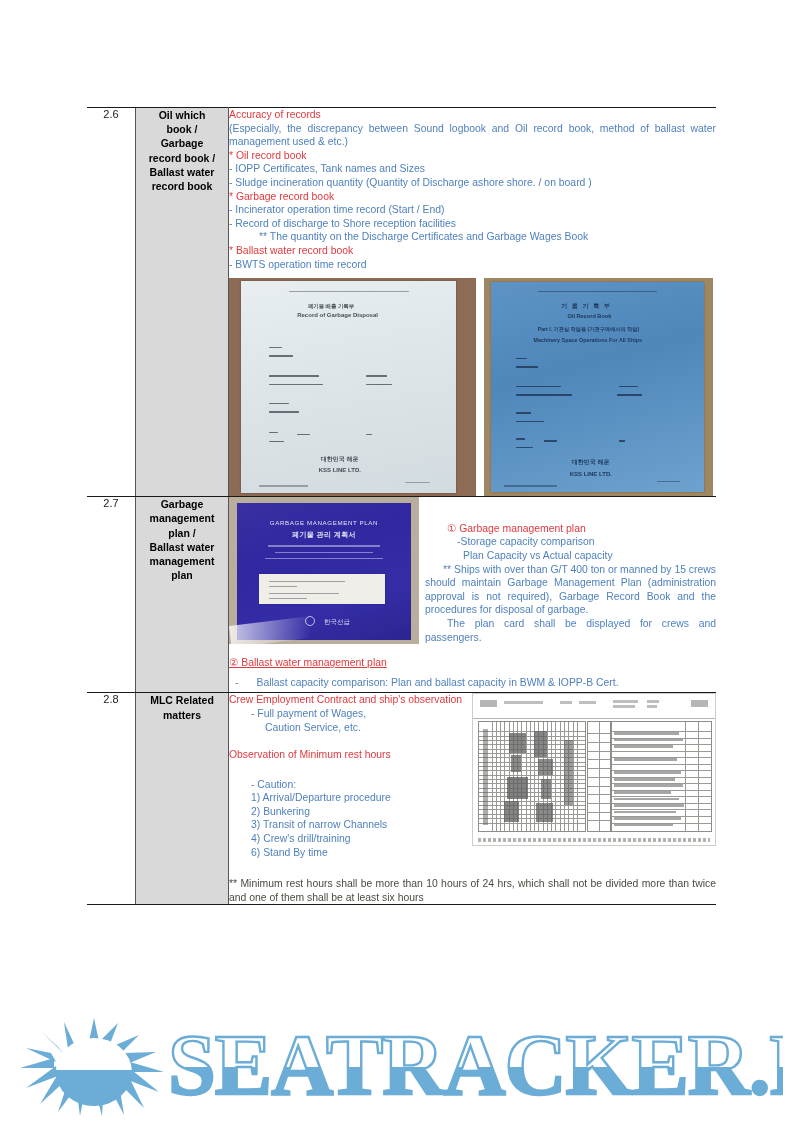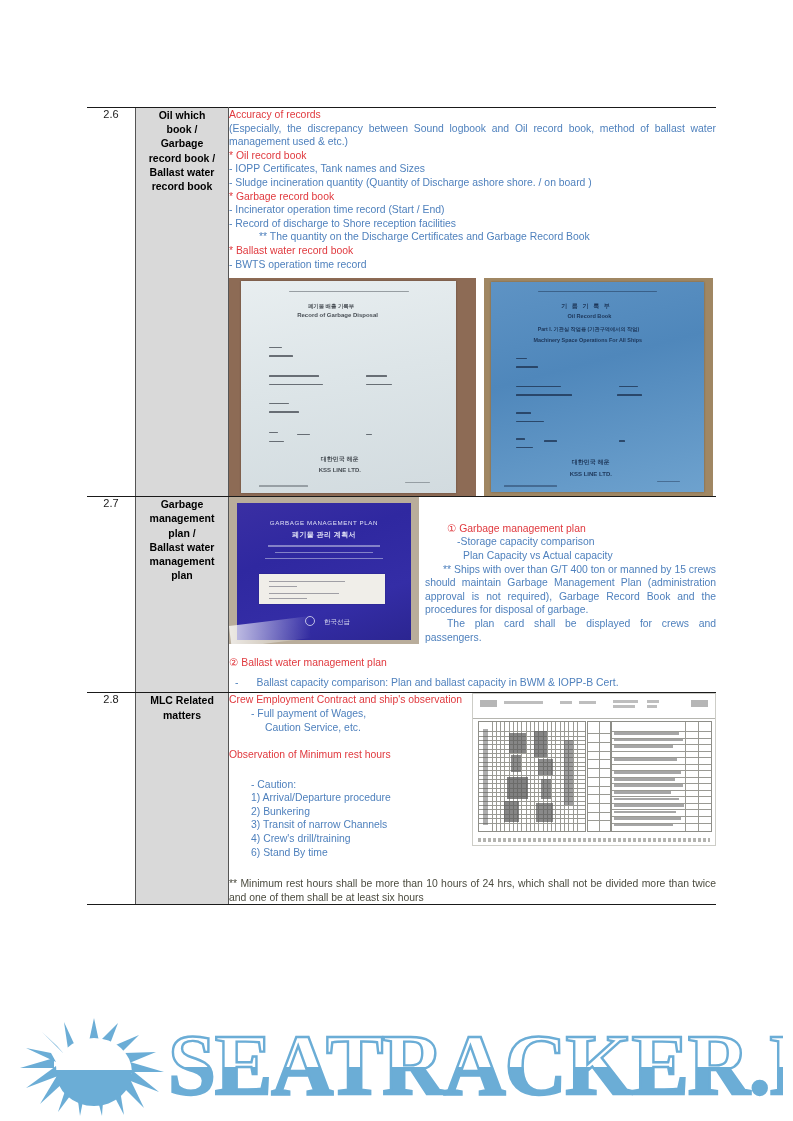--- a/index.html
+++ b/index.html
@@ -327,21 +327,21 @@
           <div class="red ln">Accuracy of records</div>
           <div class="blue just">(Especially, the discrepancy between Sound logbook and Oil record book, method of ballast water management used &amp; etc.)</div>
 
           <div class="red ln">* Oil record book</div>
           <div class="blue ln">- IOPP Certificates, Tank names and Sizes</div>
           <div class="blue ln">- Sludge incineration quantity (Quantity of Discharge ashore shore. / on board )</div>
 
           <div class="red ln">* Garbage record book</div>
           <div class="blue ln">- Incinerator operation time record (Start / End)</div>
           <div class="blue ln">- Record of discharge to Shore reception facilities</div>
-          <div class="blue ln indent1">** The quantity on the Discharge Certificates and Garbage Record Book</div>
+          <div class="blue ln indent1">** The quantity on the Discharge Certificates and Garbage Wages Book</div>
 
           <div class="red ln">* Ballast water record book</div>
           <div class="blue ln">- BWTS operation time record</div>
 
           <div class="photo-row">
 
             <div class="photo ph-garbage-rec">
               <div class="paper paper-white">
                 <div class="doc-line" style="left:22%;top:4.5%;width:56%;height:1.6px;opacity:.45;"></div>
                 <div class="doc-text" style="left:31%;top:10%;font-size:5.4px;font-weight:bold;">폐기물 배출 기록부</div>
@@ -430,21 +430,21 @@
 
             <div style="flex:1; padding-top:2px;">
               <div class="red ln" style="padding-left:22px;">① Garbage management plan</div>
               <div class="blue ln" style="padding-left:32px;">-Storage capacity comparison</div>
               <div class="blue ln" style="padding-left:38px;">Plan Capacity vs Actual capacity</div>
               <div class="blue just" style="padding-left:0; text-indent:18px;">** Ships with over than G/T 400 ton or manned by 15 crews should maintain Garbage Management Plan (administration approval is not required), Garbage Record Book and the procedures for disposal of garbage.</div>
               <div class="blue just" style="text-indent:22px;">The plan card shall be displayed for crews and passengers.</div>
             </div>
           </div>
 
-          <div class="red ln" style="margin-top:12px;">② Ballast water management plan</div>
+          <div class="red ln" style="margin-top:12px;text-decoration:underline;">② Ballast water management plan</div>
           <div style="display:flex; gap:18px; margin-top:6px; margin-bottom:3px;">
             <span class="blue" style="padding-left:6px;">-</span>
             <span class="blue">Ballast capacity comparison: Plan and ballast capacity in BWM &amp; IOPP-B Cert.</span>
           </div>
         </td>
       </tr>
 
       <tr>
         <td class="col-num">2.8</td>
         <td class="col-title">

